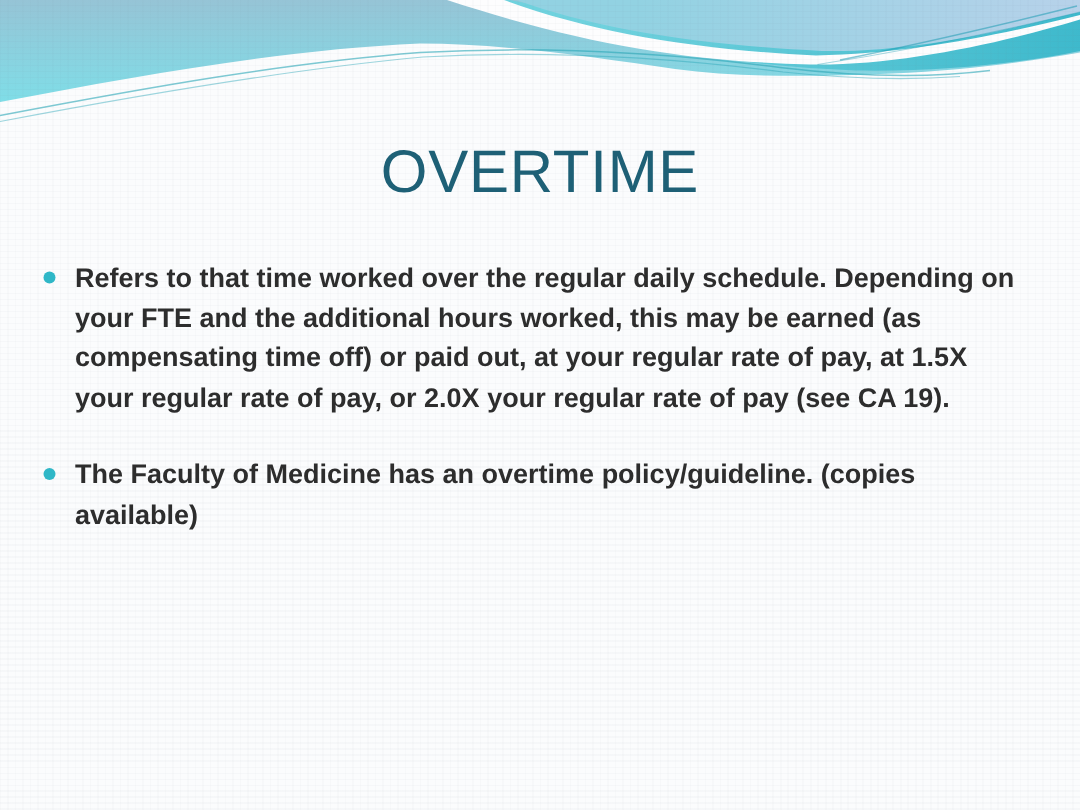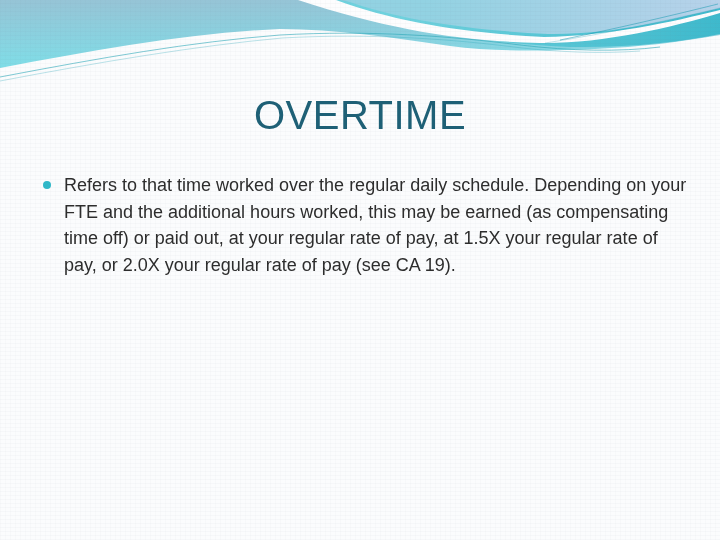--- a/index.html
+++ b/index.html
@@ -34,23 +34,24 @@
     width:720px;
     text-align:center;
     font-size:40px;
     line-height:46px;
     font-weight:400;
     letter-spacing:.5px;
     color:var(--title-text, #1e6076);
   }
   .bullets {
     position:absolute;
-    top:172px; left:42px;
+    top:172px; left:28px;
     width:652px;
     list-style:none;
+    font-weight:bold;
   }
   .bullet {
     position:relative;
     padding-left:22px;
     margin-bottom:25px;
     font-size:18px;
     line-height:26.5px;
     color:var(--body-text, #2d2d2d);
   }
   .dot {
@@ -101,15 +102,19 @@
 
   <div class="texture"></div>
 
   <h1 class="title">OVERTIME</h1>
 
   <ul class="bullets">
     <li class="bullet">
       <span class="dot"></span>
       <span>Refers to that time worked over the regular daily schedule.  Depending on your FTE and the additional hours worked, this may be earned (as compensating time off) or paid out, at your regular rate of pay, at 1.5X your regular rate of pay, or 2.0X your regular rate of pay (see CA 19).</span>
     </li>
+    <li class="bullet">
+      <span class="dot"></span>
+      <span>The Faculty of Medicine has an overtime policy/guideline.  (copies available)</span>
+    </li>
   </ul>
 
 </div>
 
 </body></html>

